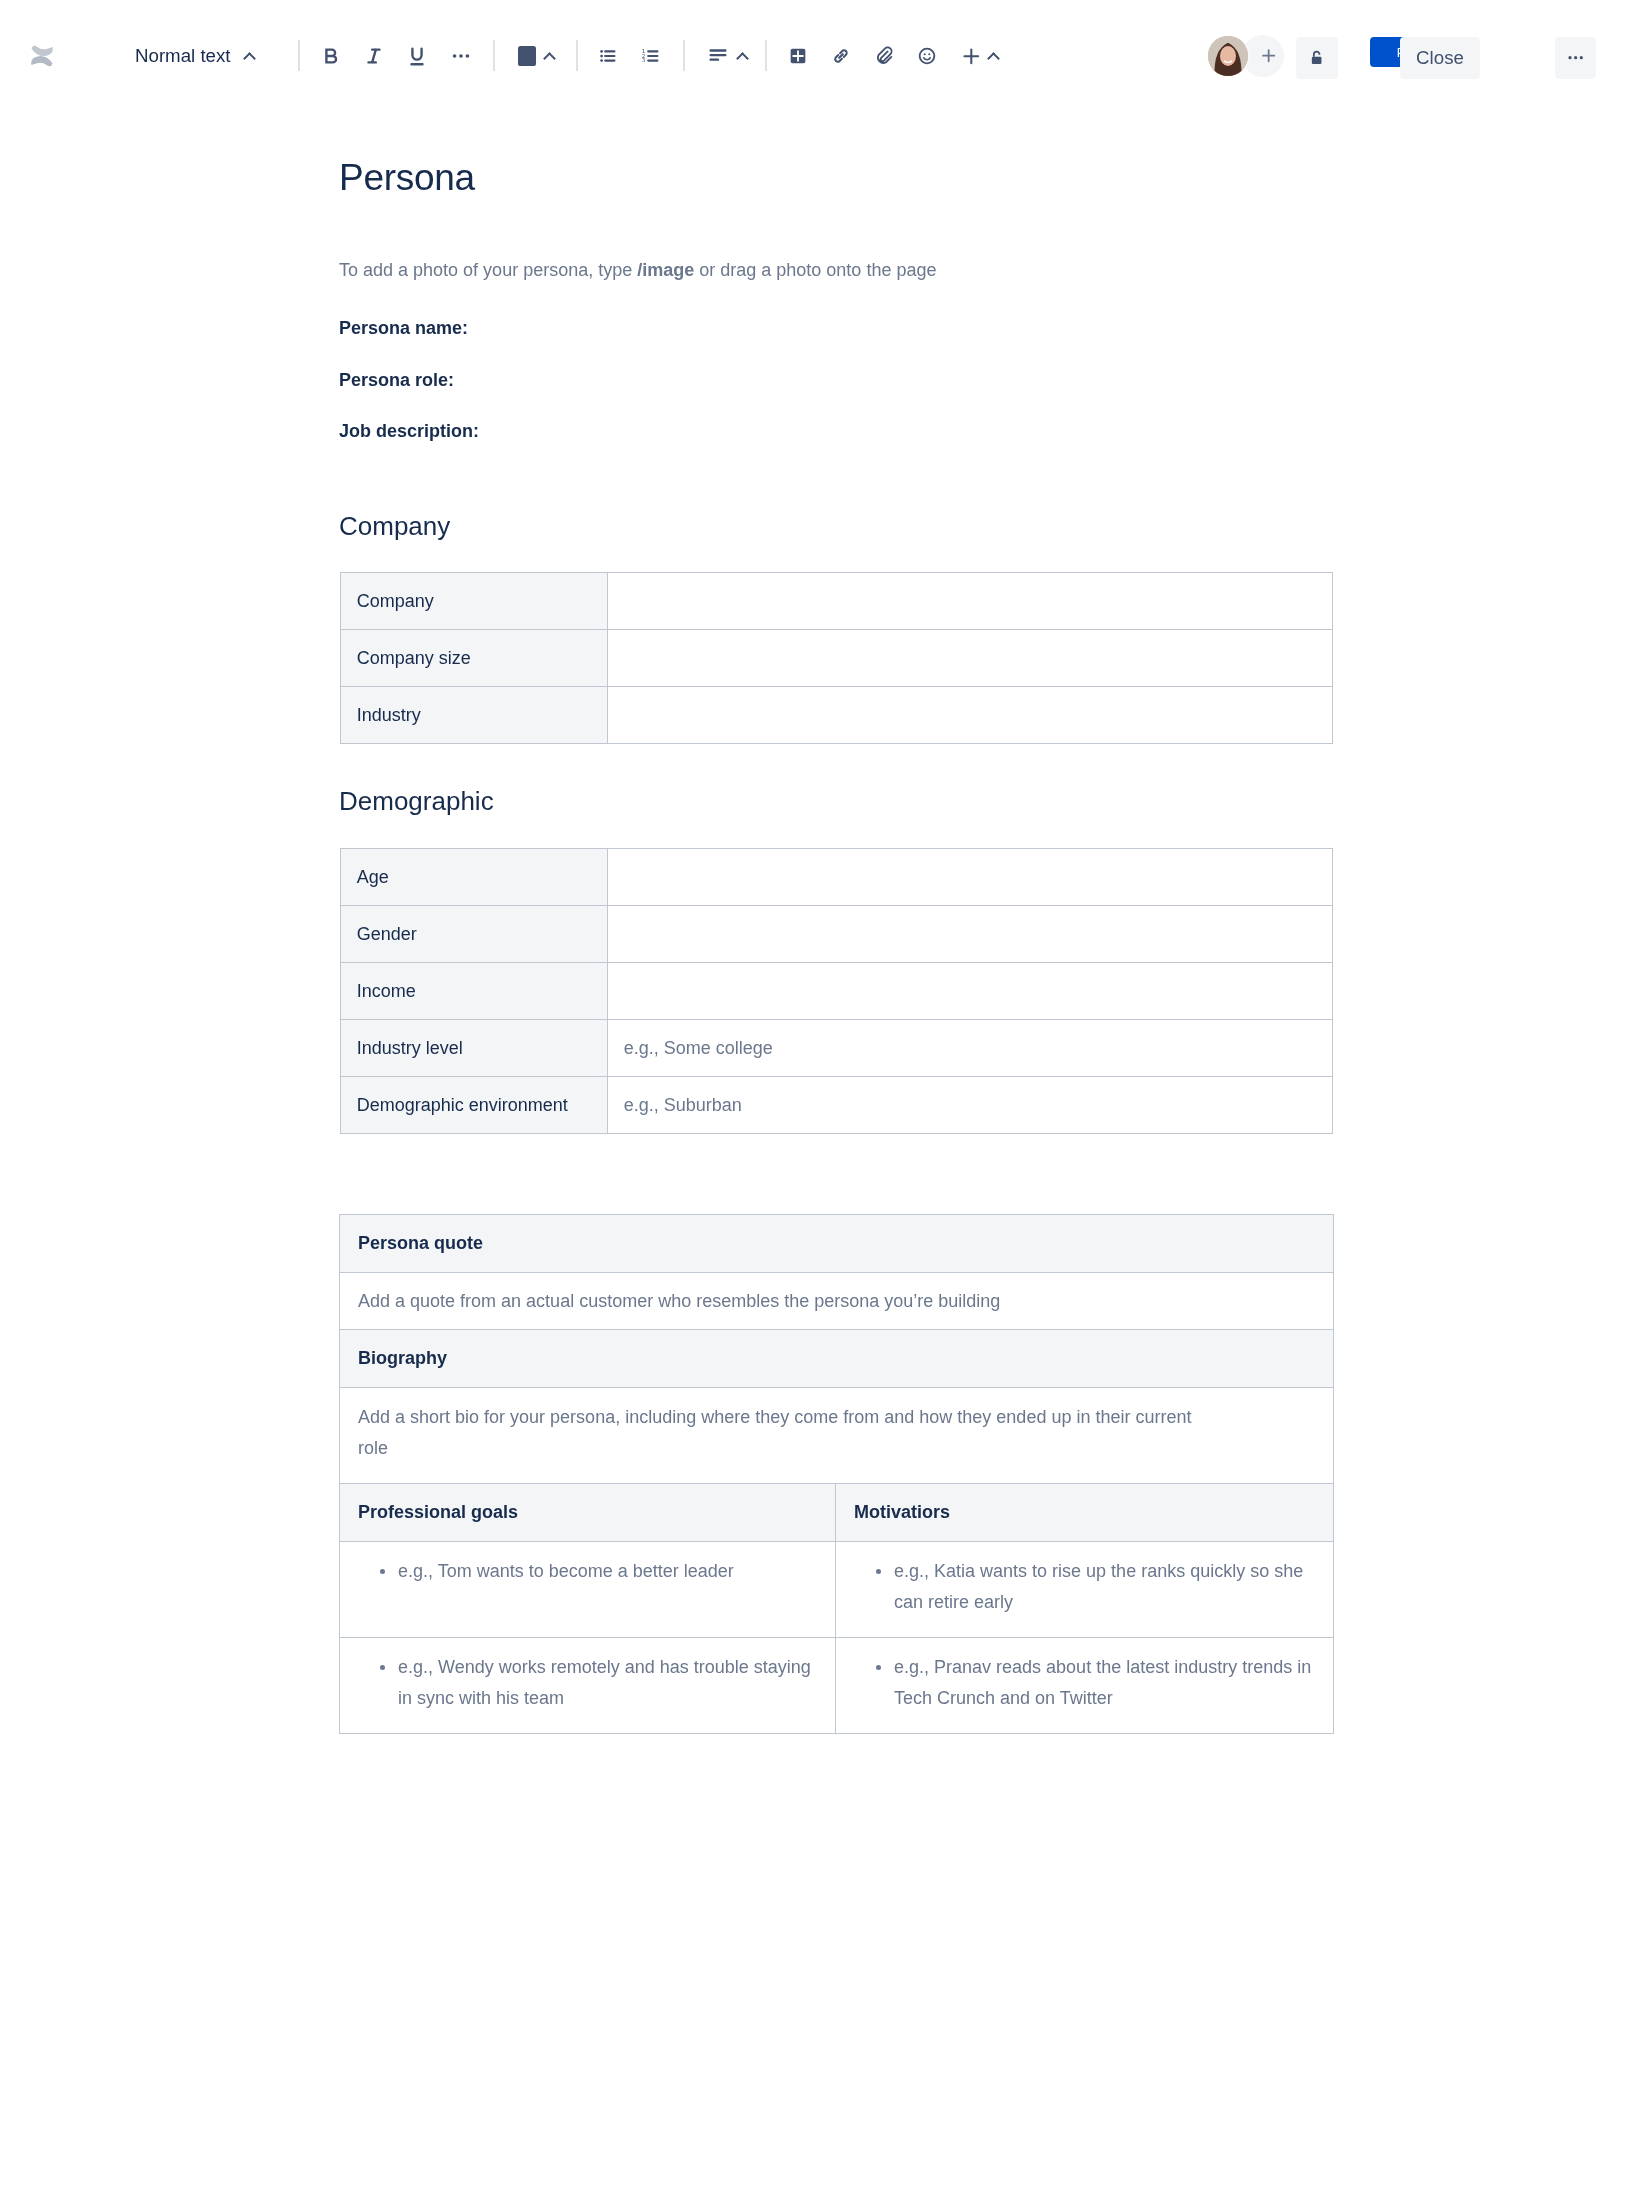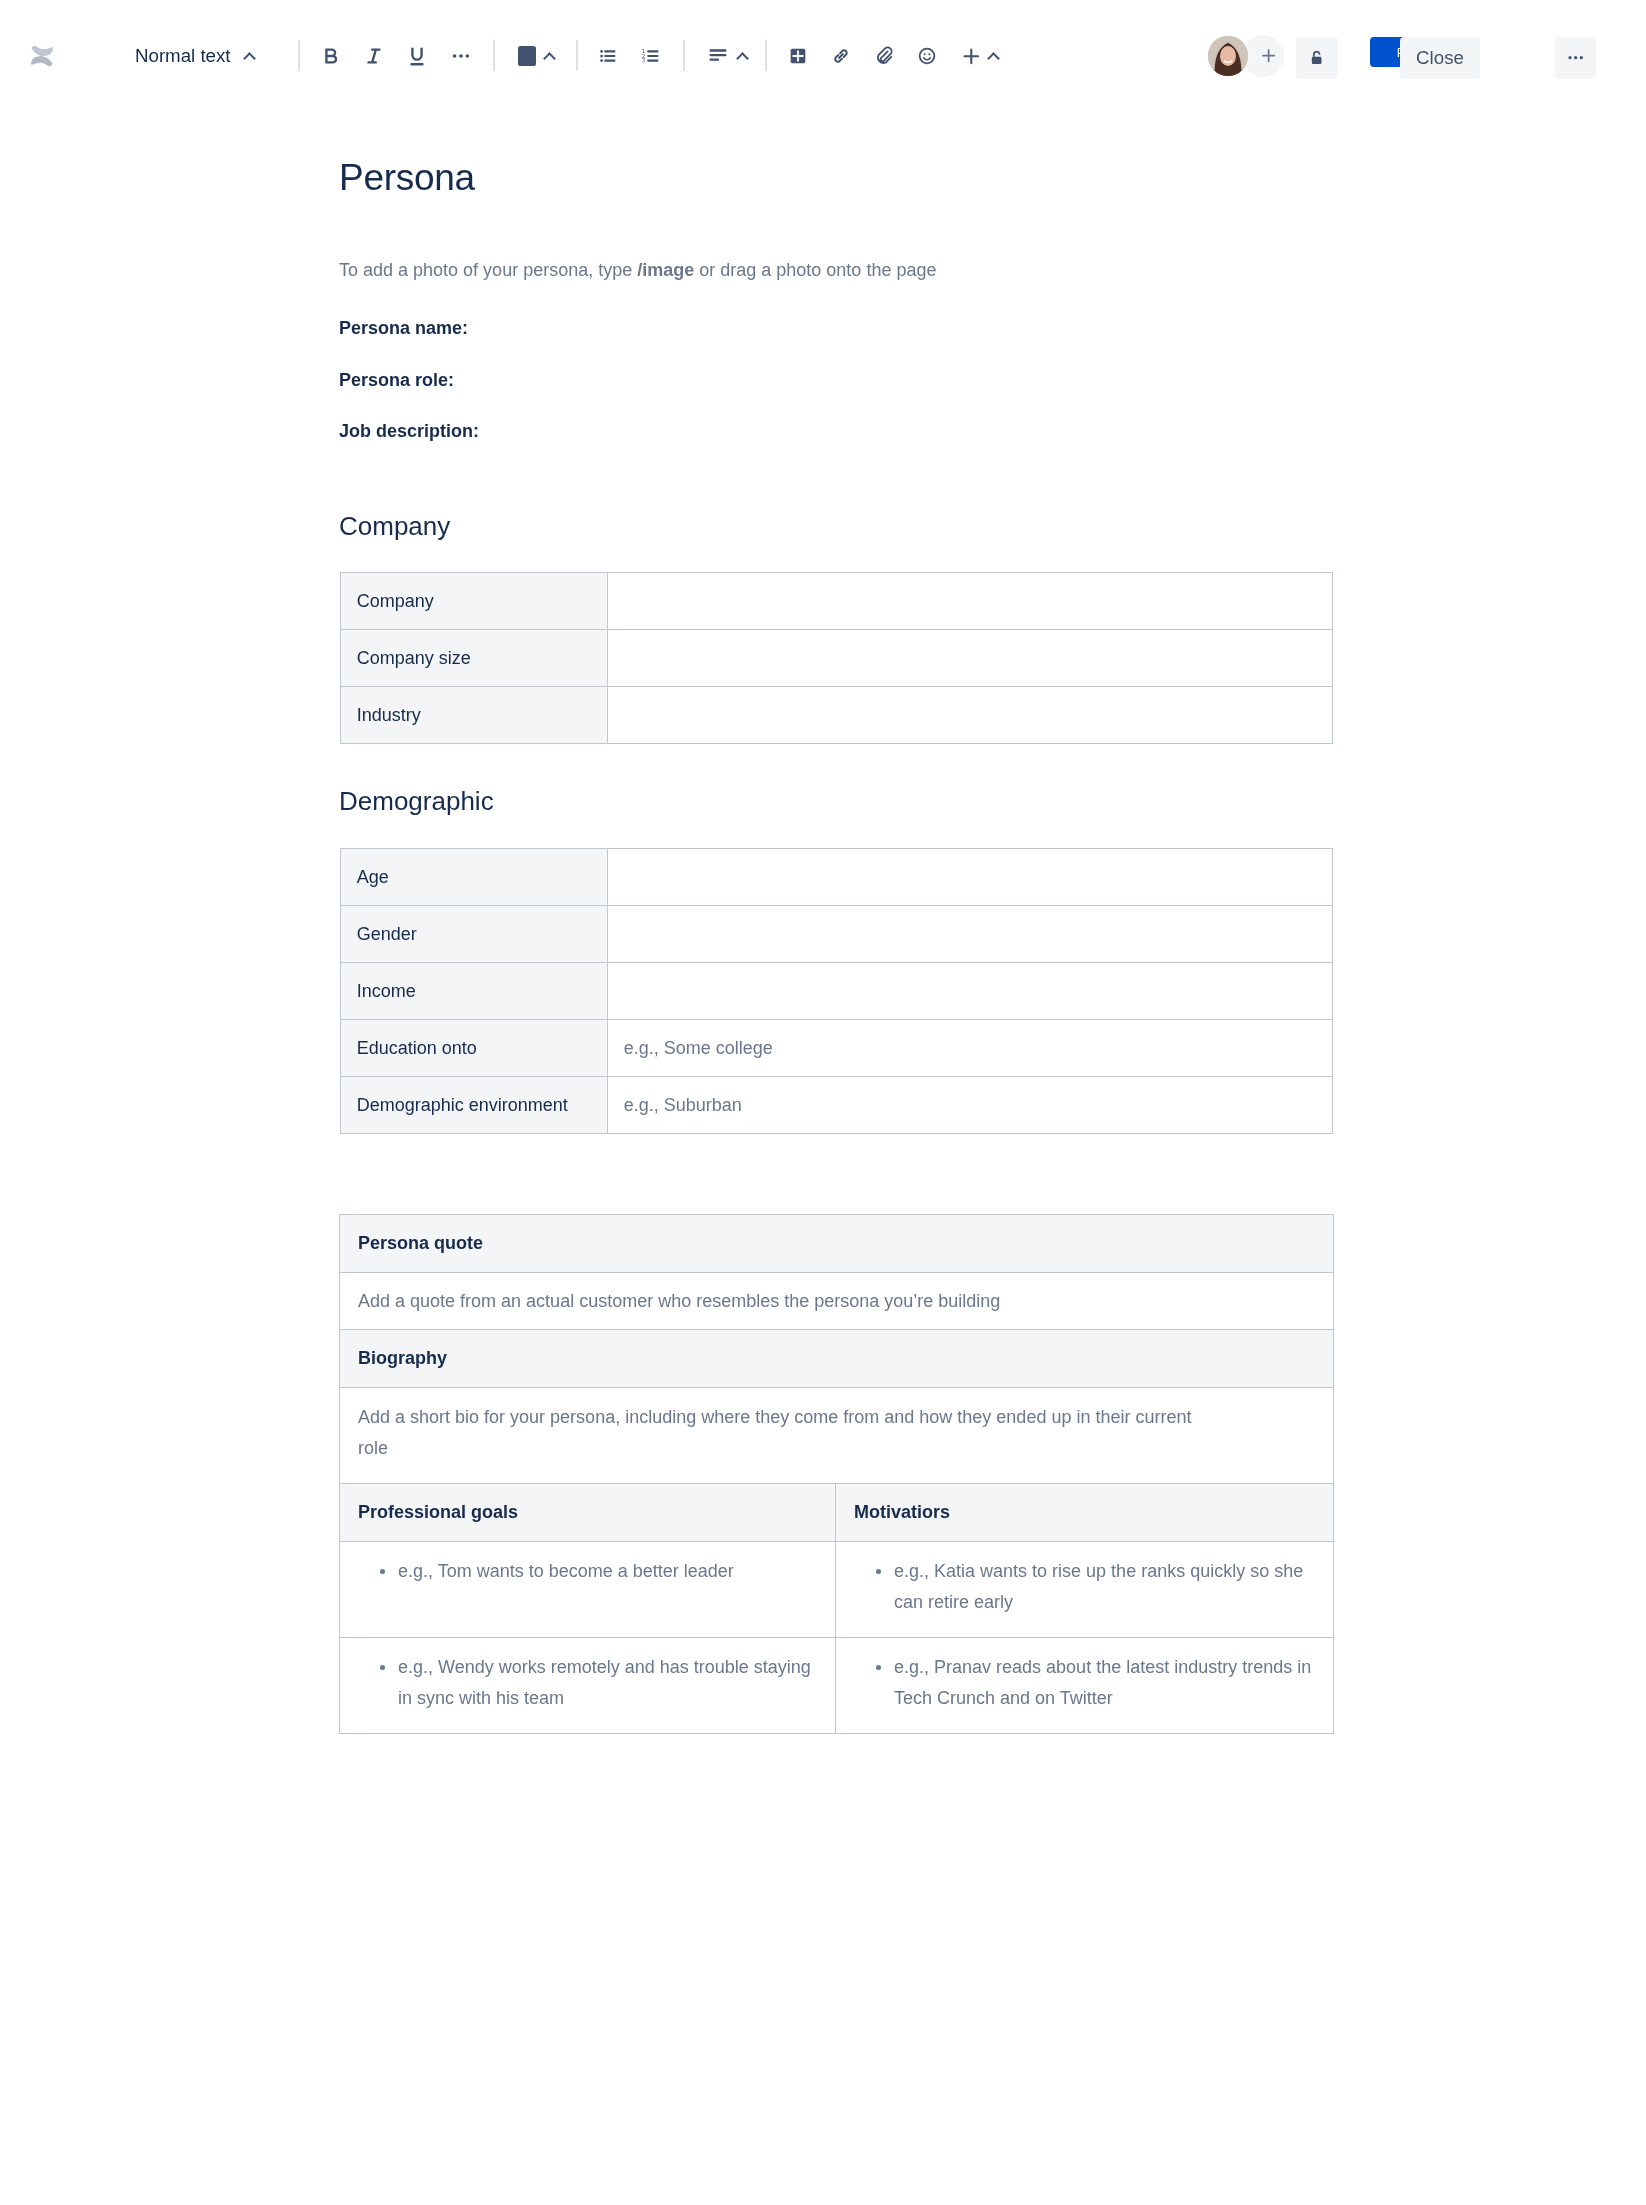--- a/index.html
+++ b/index.html
@@ -222,21 +222,21 @@
     </tr>
     <tr>
       <td class="lbl">Gender</td>
       <td class="val"></td>
     </tr>
     <tr>
       <td class="lbl">Income</td>
       <td class="val"></td>
     </tr>
     <tr>
-      <td class="lbl">Education onto</td>
+      <td class="lbl">Industry level</td>
       <td class="val">e.g., Some college</td>
     </tr>
     <tr>
       <td class="lbl">Demographic environment</td>
       <td class="val">e.g., Suburban</td>
     </tr>
   </tbody>
     </table>
 
   <table class="grid">

